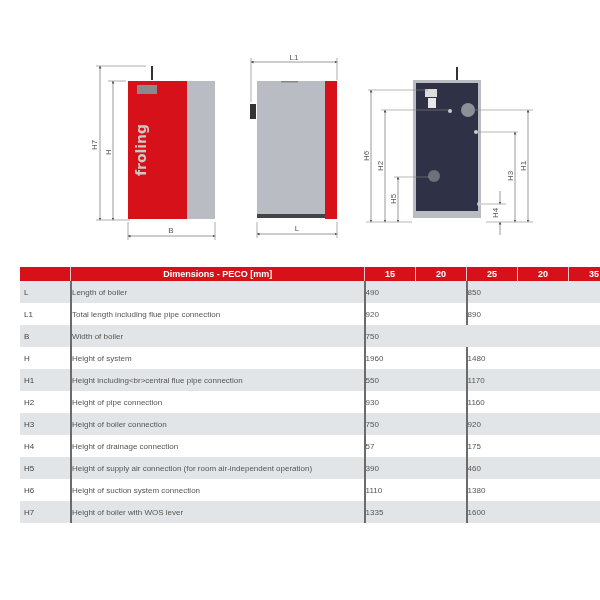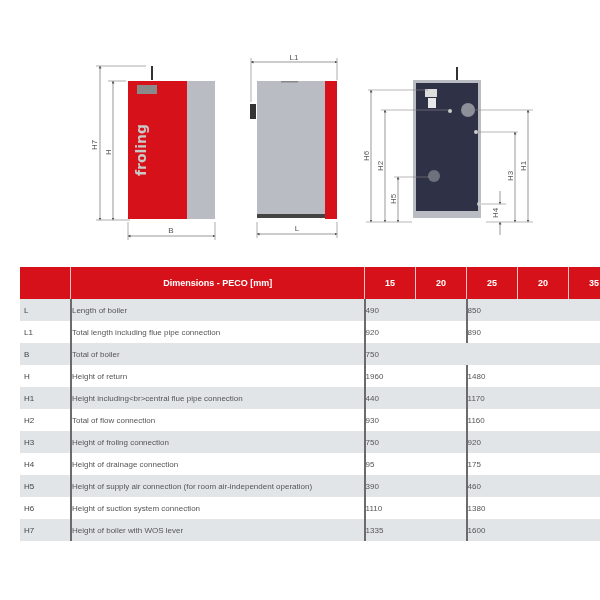--- a/index.html
+++ b/index.html
@@ -3,21 +3,21 @@
   <meta charset="utf-8">
   <style>
     html, body { margin: 0; padding: 0; background: #ffffff; }
     body { width: 600px; height: 600px; position: relative; overflow: hidden; font-family: "Liberation Sans", sans-serif; }
     .drawings { position: absolute; left: 0; top: 0; width: 600px; height: 250px; }
     .drawings svg { position: absolute; left: 0; top: 0; }
     .dimlabel { font-family: "Liberation Sans", sans-serif; font-size: 8px; fill: #555; }
     .brand { font-family: "DejaVu Sans", sans-serif; font-size: 14px; fill: #c9c9c9; font-weight: bold; }
 
     table.dims { position: absolute; left: 20px; top: 267px; border-collapse: collapse; table-layout: fixed; width: 600px; }
-    table.dims th { background: #d7111a; color: #ffffff; font-size: 9px; font-weight: bold; height: 32px; padding: 0; text-align: center; border-right: 1px solid #f3c5c7; }
+    table.dims th { background: #d7111a; color: #ffffff; font-size: 9px; font-weight: bold; height: 14px; padding: 0; text-align: center; border-right: 1px solid #f3c5c7; }
     table.dims td { font-size: 8px; color: #555; height: 22px; padding: 0; text-align: left; }
     table.dims tr.odd td { background: #e2e5e8; }
     table.dims tr.even td { background: #ffffff; }
     table.dims td.code { text-align: left; padding-left: 4px; border-right: 2px solid #6b6b6b; color: #444; }
     table.dims td.desc { border-right: 2px solid #6b6b6b; }
     table.dims td.v-small { border-right: 2px solid #6b6b6b; }
     col.c-code { width: 50px; }
     col.c-desc { width: 288px; }
     col.c-n { width: 50px; }
   </style>
@@ -143,51 +143,51 @@
       <td colspan="3">850</td>
     </tr>
     <tr class="even">
       <td class="code">L1</td>
       <td class="desc">Total length including flue pipe connection</td>
       <td class="v-small" colspan="2">920</td>
       <td colspan="3">890</td>
     </tr>
     <tr class="odd">
       <td class="code">B</td>
-      <td class="desc">Total of boiler</td>
+      <td class="desc">Width of boiler</td>
       <td colspan="5">750</td>
     </tr>
     <tr class="even">
       <td class="code">H</td>
-      <td class="desc">Height of return</td>
+      <td class="desc">Height of system</td>
       <td class="v-small" colspan="2">1960</td>
       <td colspan="3">1480</td>
     </tr>
     <tr class="odd">
       <td class="code">H1</td>
       <td class="desc">Height including&lt;br&gt;central flue pipe connection</td>
-      <td class="v-small" colspan="2">440</td>
+      <td class="v-small" colspan="2">550</td>
       <td colspan="3">1170</td>
     </tr>
     <tr class="even">
       <td class="code">H2</td>
-      <td class="desc">Total of flow connection</td>
+      <td class="desc">Height of pipe connection</td>
       <td class="v-small" colspan="2">930</td>
       <td colspan="3">1160</td>
     </tr>
     <tr class="odd">
       <td class="code">H3</td>
-      <td class="desc">Height of froling connection</td>
+      <td class="desc">Height of boiler connection</td>
       <td class="v-small" colspan="2">750</td>
       <td colspan="3">920</td>
     </tr>
     <tr class="even">
       <td class="code">H4</td>
       <td class="desc">Height of drainage connection</td>
-      <td class="v-small" colspan="2">95</td>
+      <td class="v-small" colspan="2">57</td>
       <td colspan="3">175</td>
     </tr>
     <tr class="odd">
       <td class="code">H5</td>
       <td class="desc">Height of supply air connection (for room air-independent operation)</td>
       <td class="v-small" colspan="2">390</td>
       <td colspan="3">460</td>
     </tr>
     <tr class="even">
       <td class="code">H6</td>

